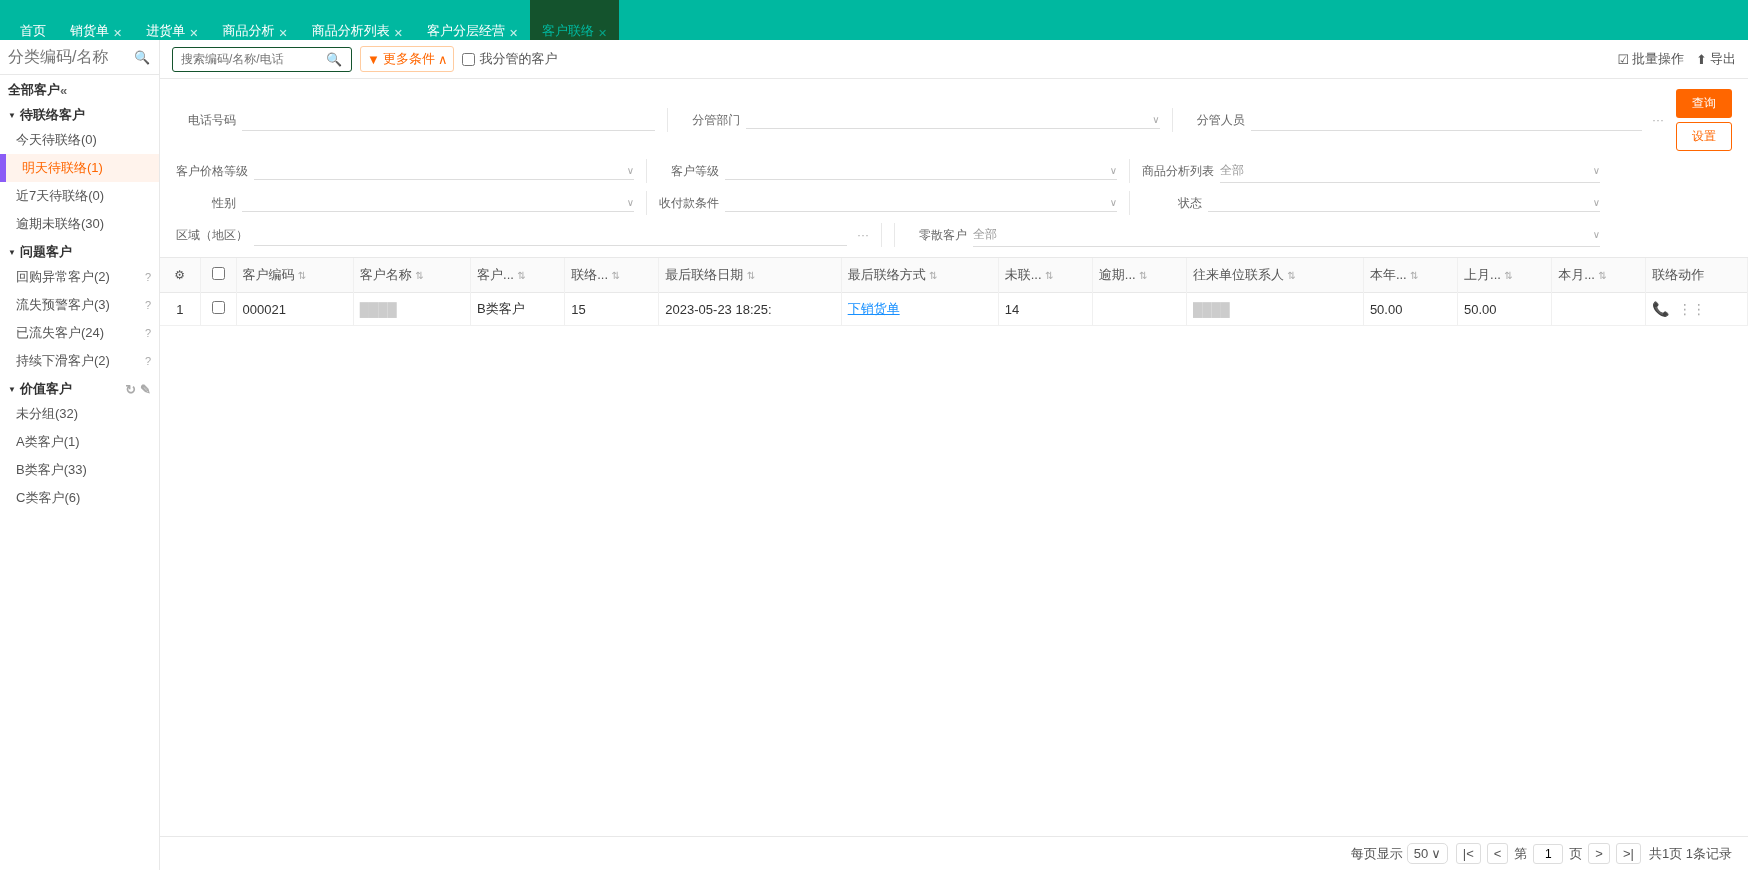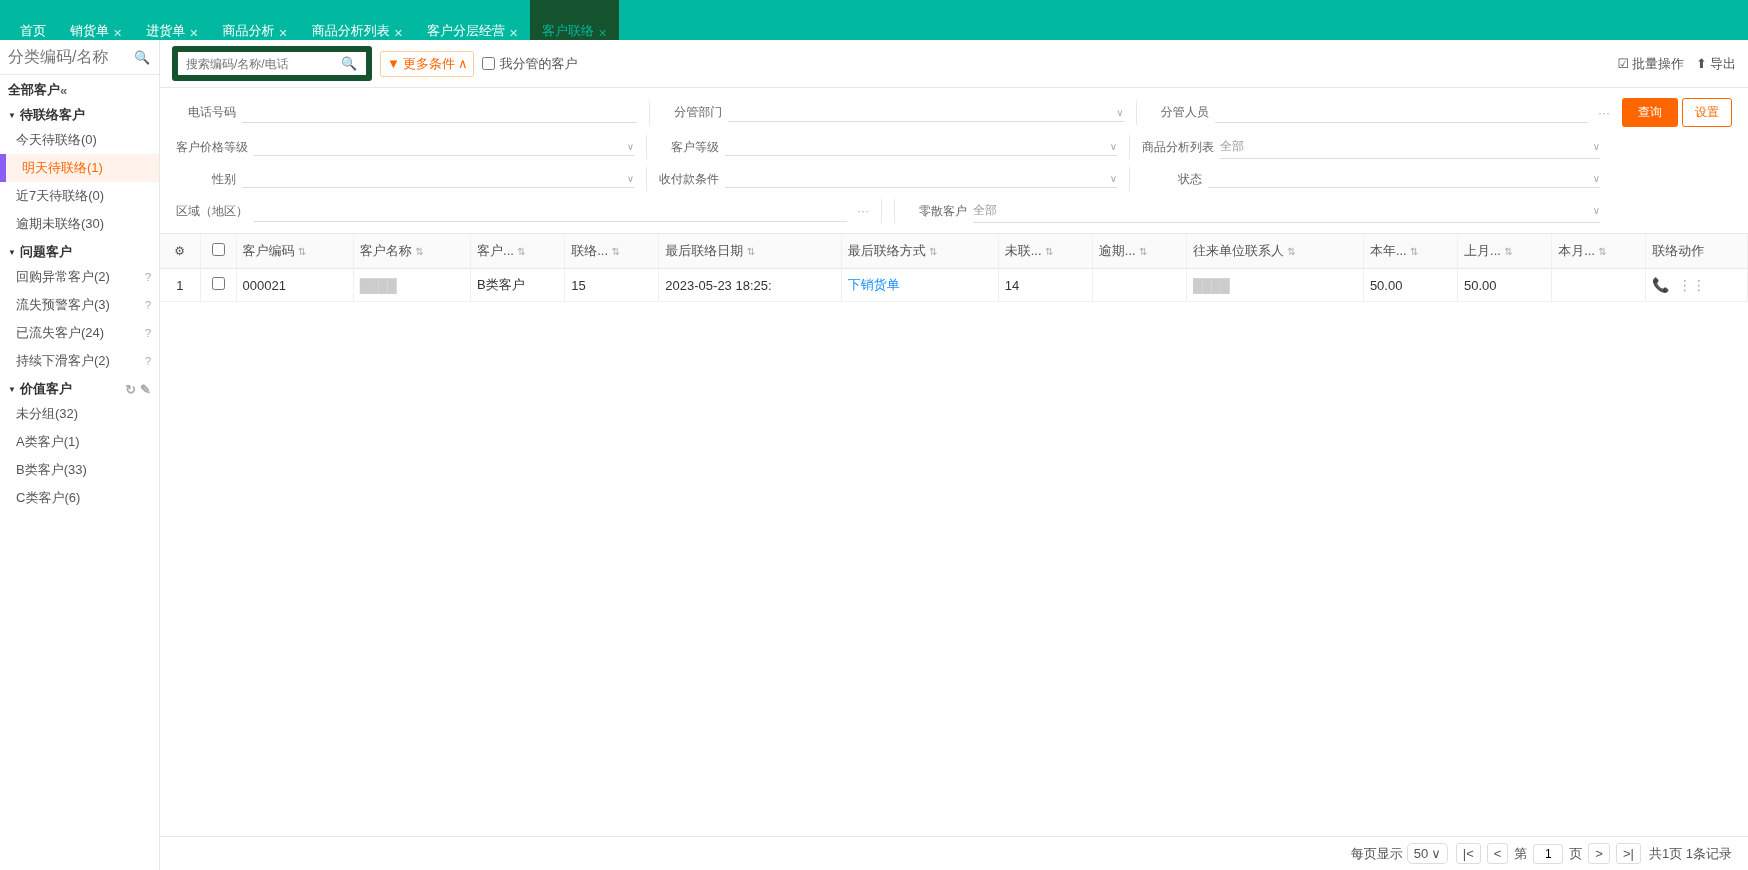--- a/index.html
+++ b/index.html
@@ -99,24 +99,24 @@
       background: white;
       padding: 6px 12px;
       display: flex;
       align-items: center;
       border-bottom: 1px solid #e8e8e8;
       gap: 8px;
     }
     .search-box {
       display: flex;
       align-items: center;
-      border: 6px solid #14532d;
+      border: 1px solid #14532d;
       border-radius: 3px;
       padding: 4px 8px;
-      width: 200px;
+      width: 180px;
     }
     .search-box input {
       border: none;
       outline: none;
       font-size: 12px;
       color: #999;
       width: 100%;
     }
     .search-icon { color: #999; cursor: pointer; }
     .filter-btn {
@@ -223,21 +223,21 @@
       color: #ff6600;
       border: 1px solid #ff6600;
       padding: 5px 12px;
       border-radius: 3px;
       cursor: pointer;
       font-size: 12px;
       white-space: nowrap;
     }
     .filter-actions {
       display: flex;
-      flex-direction: row;
+      flex-direction: column;
       gap: 4px;
     }
     .dots-btn { color: #aaa; cursor: pointer; font-size: 12px; margin-left: 4px; }
 
     
     .table-area {
       flex: 1;
       overflow: auto;
       background: white;
       margin: 0;
@@ -264,21 +264,21 @@
       font-size: 12px;
       color: #333;
       border-bottom: 1px solid #f0f0f0;
       border-right: 1px solid #f0f0f0;
       white-space: nowrap;
     }
     .col-num { width: 40px; text-align: center; }
     .col-check { width: 36px; text-align: center; }
     .col-gear { width: 36px; text-align: center; }
     .sort-icon { color: #aaa; font-size: 10px; }
-    .link-text { color: #1890ff; cursor: pointer; }
+    .link-text { color: #1890ff; cursor: pointer; text-decoration: underline; }
     .masked { color: #ccc; }
     .action-icons { display: flex; gap: 8px; }
     .action-icon { color: #aaa; cursor: pointer; font-size: 14px; }
 
     
     .bottom-bar {
       background: white;
       border-top: 1px solid #e8e8e8;
       padding: 6px 16px;
       display: flex;

